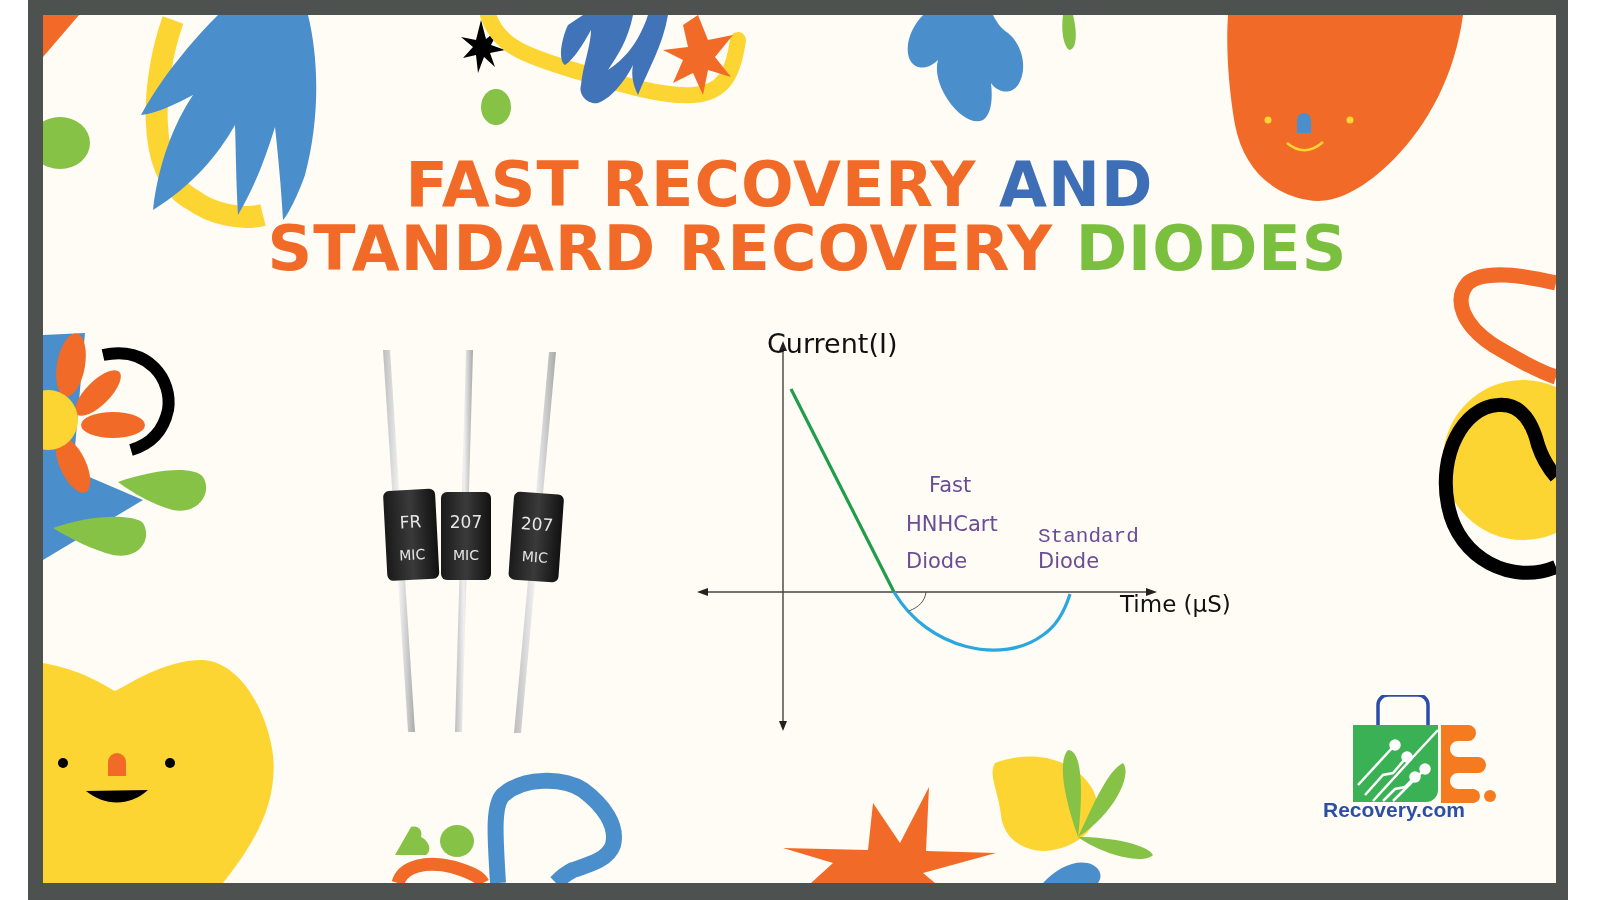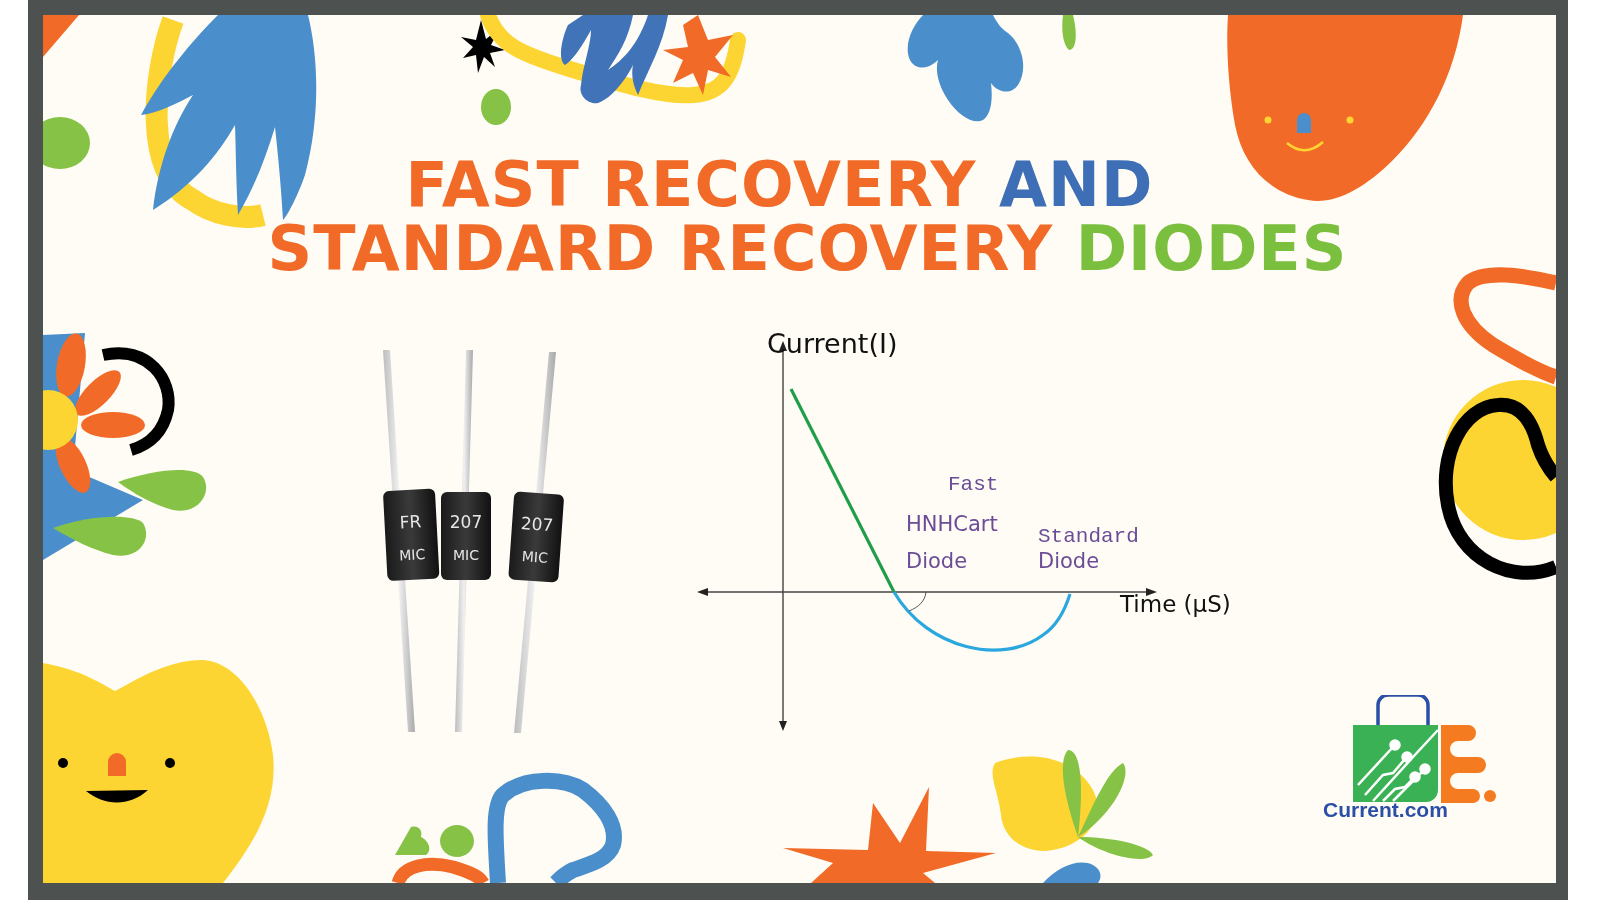--- a/index.html
+++ b/index.html
@@ -148,21 +148,21 @@
     <polygon points="14,257 25,253 25,261" fill="#222"></polygon>
     <polygon points="474,257 463,253 463,261" fill="#222"></polygon>
     <line x1="108" y1="54" x2="211" y2="257" stroke="#1f9e4a" stroke-width="3.2"></line>
     <path d="M211,257 C245,315 320,330 360,300 C375,290 382,275 387,259" stroke="#2aa7de" stroke-width="3.2" fill="none"></path>
     <path d="M226,276 C236,272 242,266 243,257" stroke="#555" stroke-width="1" fill="none"></path>
   </svg>
 
   <div class="axlbl" style="left:724px;top:313px;font-size:27px;">Current(I)</div>
   <div class="axlbl" style="left:1069px;top:576px;font-size:23px;margin-left:8px;">Time (μS)</div>
 
-  <div class="lbl" style="left:905px;top:458px;font-family:Liberation Mono, monospace;">Fast</div>
+  <div class="lbl" style="left:886px;top:458px;">Fast</div>
   <div class="lbl" style="left:863px;top:497px;">HNHCart</div>
   <div class="lbl" style="left:863px;top:534px;">Diode</div>
   <div class="lbl" style="left:995px;top:510px;font-family:Liberation Mono, monospace;">Standard</div>
   <div class="lbl" style="left:995px;top:534px;">Diode</div>
 
   <svg style="position:absolute;left:1310px;top:680px;" width="150" height="120" viewBox="0 0 150 120">
     <path d="M25,33 V10 a10,10 0 0 1 10,-10 h30 a10,10 0 0 1 10,10 V33" stroke="#2b4fa6" stroke-width="3.5" fill="none"></path>
     <path d="M0,30 H85 V95 a12,12 0 0 1 -12,12 H0 Z" fill="#3bb155"></path>
     <g stroke="#fff" stroke-width="2.5" fill="none">
       <path d="M5,90 L40,52"></path>
@@ -171,14 +171,14 @@
         <circle cx="54" cy="62" r="4.5" fill="#fff"></circle>
       <path d="M20,106 L60,62 L85,35"></path>
       <path d="M30,106 L42,94 L52,92 L60,84"></path>
         <circle cx="62" cy="82" r="4.5" fill="#fff"></circle>
       <path d="M40,106 L70,76"></path>
         <circle cx="72" cy="74" r="4.5" fill="#fff"></circle>
     </g>
     <path d="M88,30 H115 a8,8 0 0 1 0,16 H105 a8,8 0 0 0 0,16 H125 a8,8 0 0 1 0,16 H105 a8,8 0 0 0 0,16 H120 a7,7 0 0 1 0,14 H88 Z" fill="#f47b20"></path>
     <circle cx="137" cy="101" r="6" fill="#f47b20"></circle>
   </svg>
-  <div class="logo-text" style="left:1280px;top:783px;">Current.com</div>
+  <div class="logo-text" style="left:1280px;top:783px;">Recovery.com</div>
 </div>
 
 </body></html>

